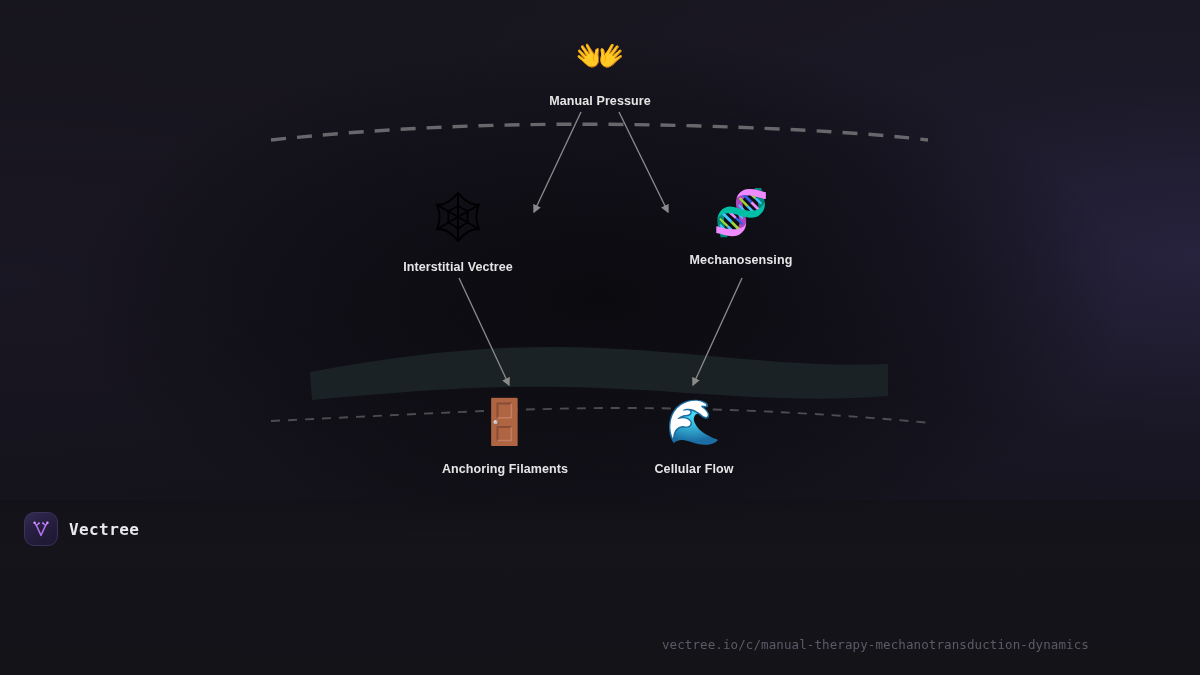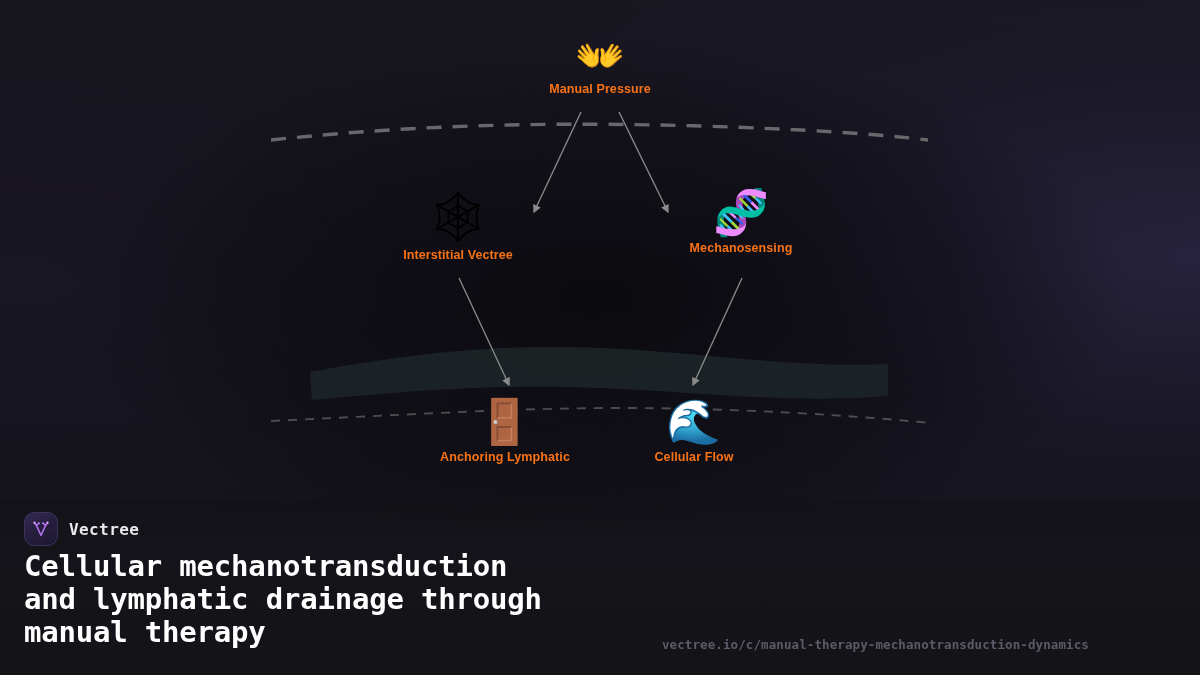--- a/index.html
+++ b/index.html
@@ -52,25 +52,25 @@
     user-select:none;
   }
   .node-icon {
     font-family:"DejaVu Sans", sans-serif;
     line-height:1;
     display:block;
     text-align:center;
   }
   .node-label {
     display:block;
-    margin-top:6px;
+    margin-top:18px;
     font-family:"Liberation Sans", sans-serif;
     font-size:12.5px;
     font-weight:bold;
-    color:#f97316;
+    color:#e5e5e5;
     letter-spacing:0.1px;
     white-space:nowrap;
   }
 
   #node-root       { left:600px; top:36px; }
   #node-root .node-icon { font-size:40px; }
   #node-matrix     { left:458px; top:192px; }
   #node-matrix .node-icon { font-size:50px; filter:grayscale(1) brightness(0.62); }
   #node-mechano    { left:741px; top:190px; }
   #node-mechano .node-icon { font-size:45px; }
@@ -125,21 +125,20 @@
   }
   #footer-url {
     position:absolute;
     right:24px;
     bottom:23px;
     font-family:"DejaVu Sans Mono", monospace;
     font-size:12.5px;
     color:#5b5a67;
     letter-spacing:0.1px;
     white-space:nowrap;
-    font-weight:bold;
   }
 </style>
 </head>
 <body>
 
 <div id="stage">
 
   <div class="bg-base"></div>
   <div class="bg-center-dim"></div>
   <div class="bg-footer"></div>
@@ -179,21 +178,21 @@
     <span class="node-label">Interstitial Vectree</span>
   </div>
 
   <div class="node" id="node-mechano">
     <span class="node-icon">🧬</span>
     <span class="node-label">Mechanosensing</span>
   </div>
 
   <div class="node" id="node-anchor">
     <span class="node-icon">🚪</span>
-    <span class="node-label">Anchoring Lymphatic</span>
+    <span class="node-label">Anchoring Filaments</span>
   </div>
 
   <div class="node" id="node-lymph">
     <span class="node-icon">🌊</span>
     <span class="node-label">Cellular Flow</span>
   </div>
 
   <div id="footer">
 
     <div id="brand-row">
@@ -204,20 +203,17 @@
           <path d="M17 8 L19 5.5 M17 8 L14.5 6" fill="none" stroke="#c77dff" stroke-width="1.3" stroke-linecap="round"></path>
           <circle cx="5" cy="5.3" r="1.35" fill="#d79bff"></circle>
           <circle cx="9.7" cy="5.7" r="1.15" fill="#c77dff"></circle>
           <circle cx="19" cy="5.3" r="1.35" fill="#d79bff"></circle>
           <circle cx="14.3" cy="5.7" r="1.15" fill="#c77dff"></circle>
         </svg>
       </div>
       <span id="brand-name">Vectree</span>
     </div>
 
-    <div id="headline">Cellular mechanotransduction
-and lymphatic drainage through
-manual therapy</div>
 
     <div id="footer-url">vectree.io/c/manual-therapy-mechanotransduction-dynamics</div>
   </div>
 
 </div>
 
 </body></html>

